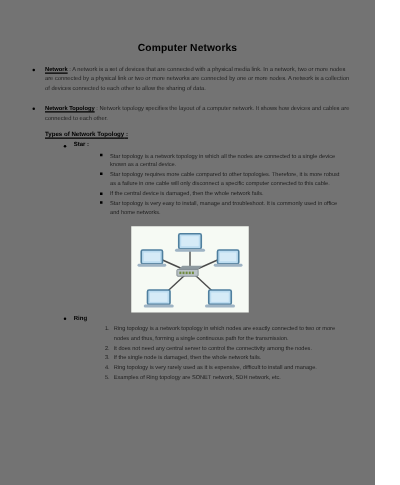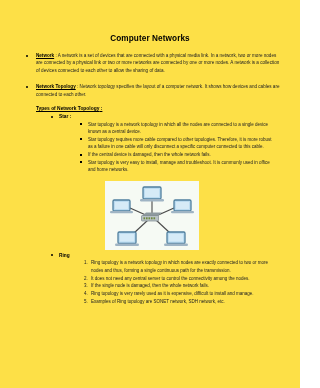--- a/index.html
+++ b/index.html
@@ -11,21 +11,21 @@
     width: 300px;
     height: 388px;
     overflow: hidden;
     font-family: "Liberation Sans", sans-serif;
     color: #1a1a1a;
   }
   .page {
     position: relative;
     width: 300px;
     height: 388px;
-    background: #fde047;
+    background: #737373;
     box-sizing: border-box;
     padding: 0;
   }
   .doc-title {
     text-align: center;
     font-size: 8.2px;
     font-weight: bold;
     letter-spacing: 0.1px;
     margin: 0;
     padding-top: 34px;

